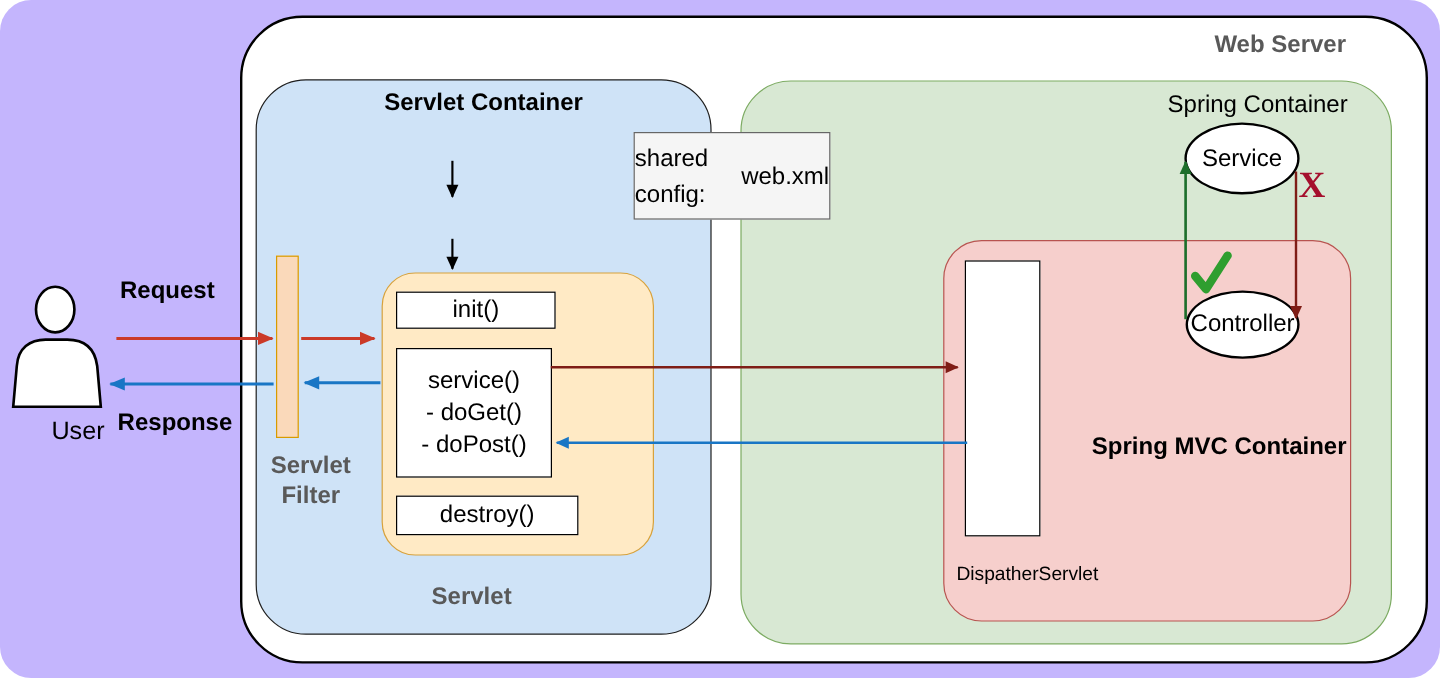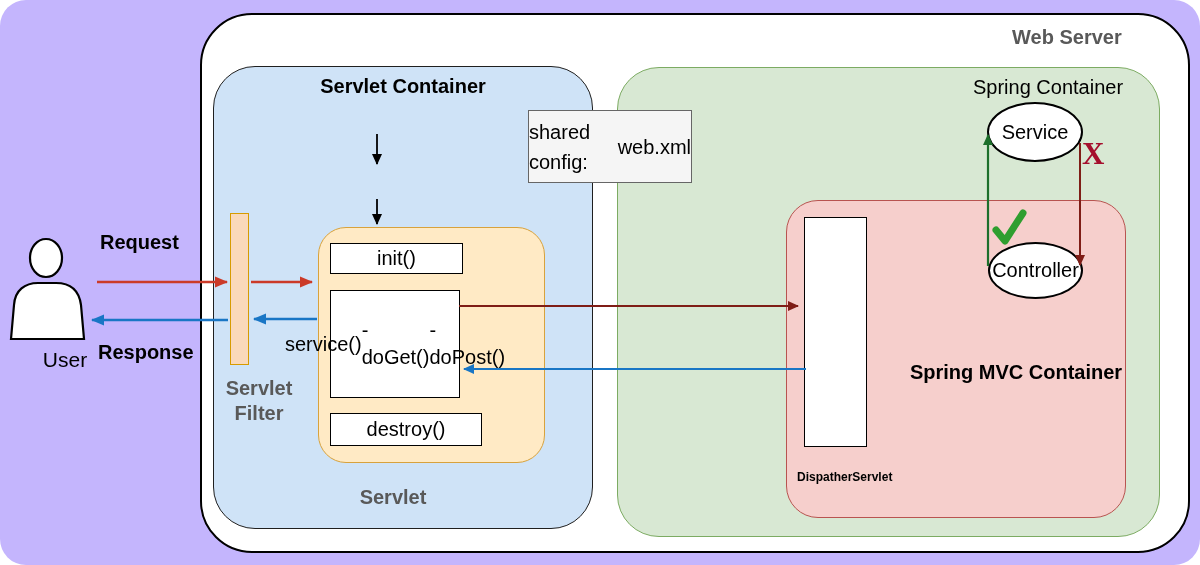--- a/index.html
+++ b/index.html
@@ -16,35 +16,35 @@
   .servlet-yellow{left:318px;top:227px;width:227px;height:236px;border:1.5px solid var(--yellow_border);border-radius:28px;background:var(--yellow_fill);}
   .filter-bar{left:230px;top:213px;width:19px;height:152px;border:1.5px solid var(--filter_border);background:var(--filter_fill);}
   .config-box{left:528px;top:110px;width:164px;height:73px;border:1.5px solid var(--config_border);background:var(--config_fill);
     display:flex;flex-direction:row;align-items:center;justify-content:center;font-size:20px;line-height:30px;}
   .dispatcher-rect{left:804px;top:217px;width:63px;height:230px;border:1.5px solid #000;background:#fff;}
   
   .pbox{border:1.8px solid #000;background:#fff;display:flex;align-items:center;justify-content:center;font-size:20px;}
   .box-load{left:311px;top:101px;width:132px;height:33px;}
   .box-initialisation{left:311px;top:166px;width:132px;height:33px;}
   .box-init{left:330px;top:243px;width:133px;height:31px;}
-  .box-service{left:330px;top:290px;width:130px;height:108px;flex-direction:row;line-height:27px;justify-content:center;}
+  .box-service{left:330px;top:290px;width:130px;height:108px;flex-direction:column;line-height:27px;justify-content:center;}
   .box-destroy{left:330px;top:413px;width:152px;height:33px;}
   
   .ellipse{border:2px solid #000;border-radius:50%;background:#fff;display:flex;align-items:center;justify-content:center;font-size:20px;}
   .ellipse-service{left:987px;top:102px;width:96px;height:60px;}
   .ellipse-controller{left:988px;top:242px;width:95px;height:57px;}
   
   .lbl{position:absolute;white-space:nowrap;font-size:20px;}
   .lbl-web-server{left:1012px;top:26px;font-weight:bold;color:var(--gray_label);}
   .lbl-servlet-container{left:213px;top:75px;width:380px;text-align:center;font-weight:bold;}
   .lbl-spring-container{left:948px;top:76px;width:200px;text-align:center;}
   .lbl-spring-mvc{left:896px;top:361px;width:240px;text-align:center;font-weight:bold;}
   .lbl-servlet-group{left:318px;top:486px;width:150px;text-align:center;font-weight:bold;color:var(--gray_label);}
   .lbl-filter{left:209px;top:376px;width:100px;text-align:center;font-weight:bold;color:var(--gray_label);line-height:25px;}
-  .lbl-dispatcher{left:797px;top:470px;font-size:12px;font-weight:bold;}
+  .lbl-dispatcher{left:797px;top:470px;font-size:16px;}
   .lbl-user{left:36px;top:348px;width:58px;text-align:center;font-size:21px;}
   .lbl-request{left:100px;top:231px;font-weight:bold;}
   .lbl-response{left:98px;top:341px;font-weight:bold;}
   .lbl-x{left:1082px;top:136px;font-size:31px;font-weight:bold;color:var(--x_red);font-family:"Liberation Serif","DejaVu Serif",serif;}
   
   .overlay{position:absolute;left:0;top:0;pointer-events:none;}
   .stroke-black{stroke:#000;stroke-width:1.8;fill:none;}
   .stroke-req{stroke:var(--request_red);stroke-width:2.5;fill:none;}
   .stroke-resp{stroke:var(--response_blue);stroke-width:2.5;fill:none;}
   .stroke-blue{stroke:var(--response_blue);stroke-width:2;fill:none;}

